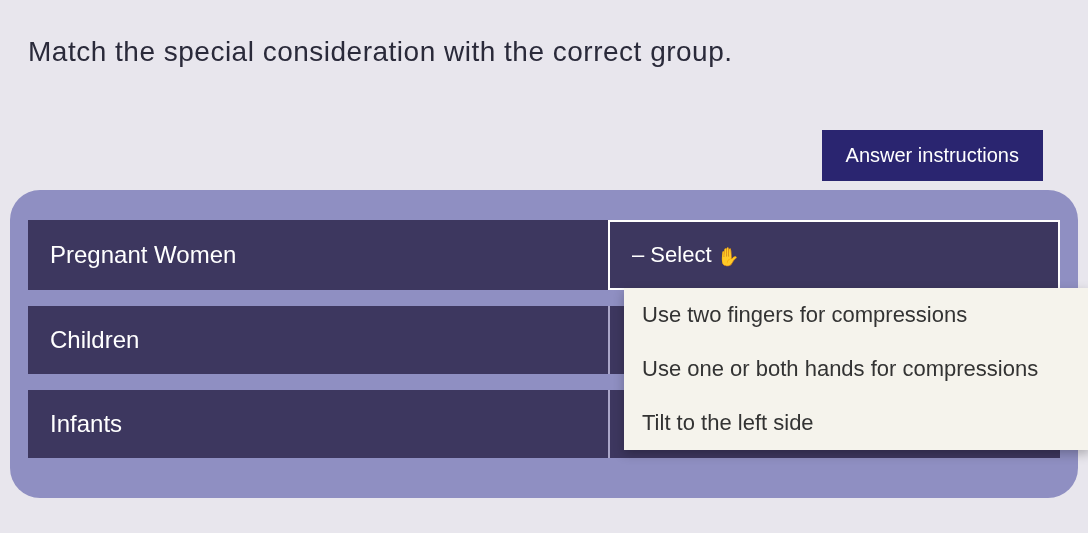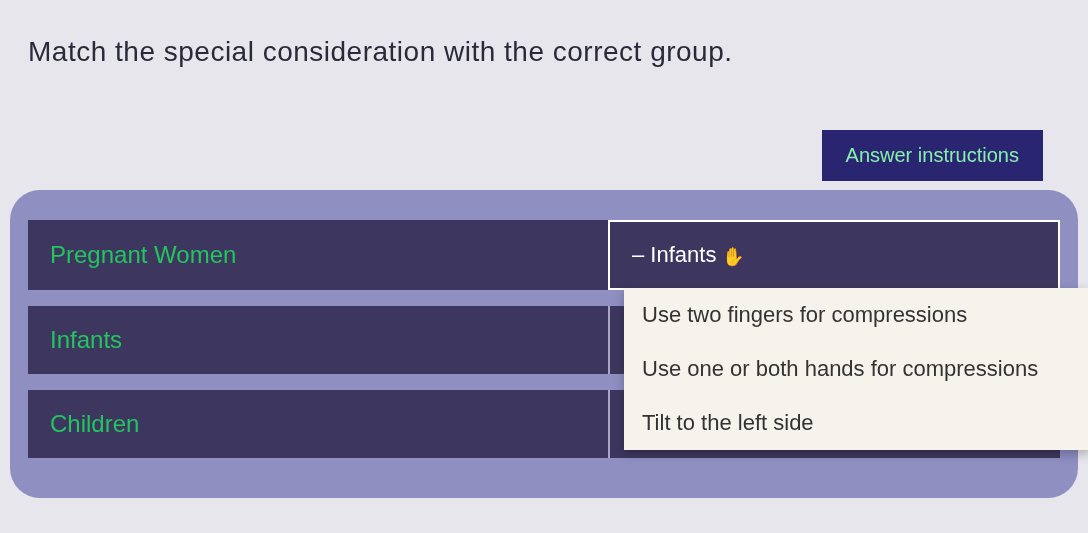--- a/index.html
+++ b/index.html
@@ -20,21 +20,21 @@
       color: #2a2a3a;
       padding: 28px 28px 0 28px;
       letter-spacing: 0.5px;
       margin-top: 8px;
     }
     .answer-instructions-btn {
       position: absolute;
       top: 130px;
       right: 45px;
       background: #2a2570;
-      color: #86efac;
+      color: #ffffff;
       font-size: 20px;
       padding: 14px 24px;
       border: none;
       cursor: pointer;
     }
     .panel {
       position: absolute;
       top: 190px;
       left: 10px;
       right: 10px;
@@ -46,21 +46,21 @@
       display: flex;
       margin-bottom: 16px;
       position: relative;
     }
     .row:last-child {
       margin-bottom: 0;
     }
     .label-cell {
       flex: 0 0 580px;
       background: #3d375f;
-      color: #22c55e;
+      color: #ffffff;
       font-size: 24px;
       padding: 20px 22px;
       display: flex;
       align-items: center;
     }
     .select-cell {
       flex: 1;
       background: #3d375f;
       color: #fff;
       font-size: 22px;
@@ -101,37 +101,37 @@
 
 <div class="question-text">Match the special consideration with the correct group.</div>
 
 <button class="answer-instructions-btn">Answer instructions</button>
 
 <div class="panel">
 
   <div class="row">
     <div class="label-cell">Pregnant Women</div>
     <div class="select-cell open">
-      <span>– Infants</span>
+      <span>– Select</span>
       <span class="cursor">✋</span>
     </div>
     <div class="dropdown">
       <div class="dropdown-item">Use two fingers for compressions</div>
       <div class="dropdown-item">Use one or both hands for compressions</div>
       <div class="dropdown-item">Tilt to the left side</div>
     </div>
   </div>
 
   <div class="row">
-    <div class="label-cell">Infants</div>
+    <div class="label-cell">Children</div>
     <div class="select-cell">
       <span>– Select –</span>
     </div>
   </div>
 
   <div class="row">
-    <div class="label-cell">Children</div>
+    <div class="label-cell">Infants</div>
     <div class="select-cell">
       <span>– Select –</span>
     </div>
   </div>
 
 </div>
 
 </body></html>

